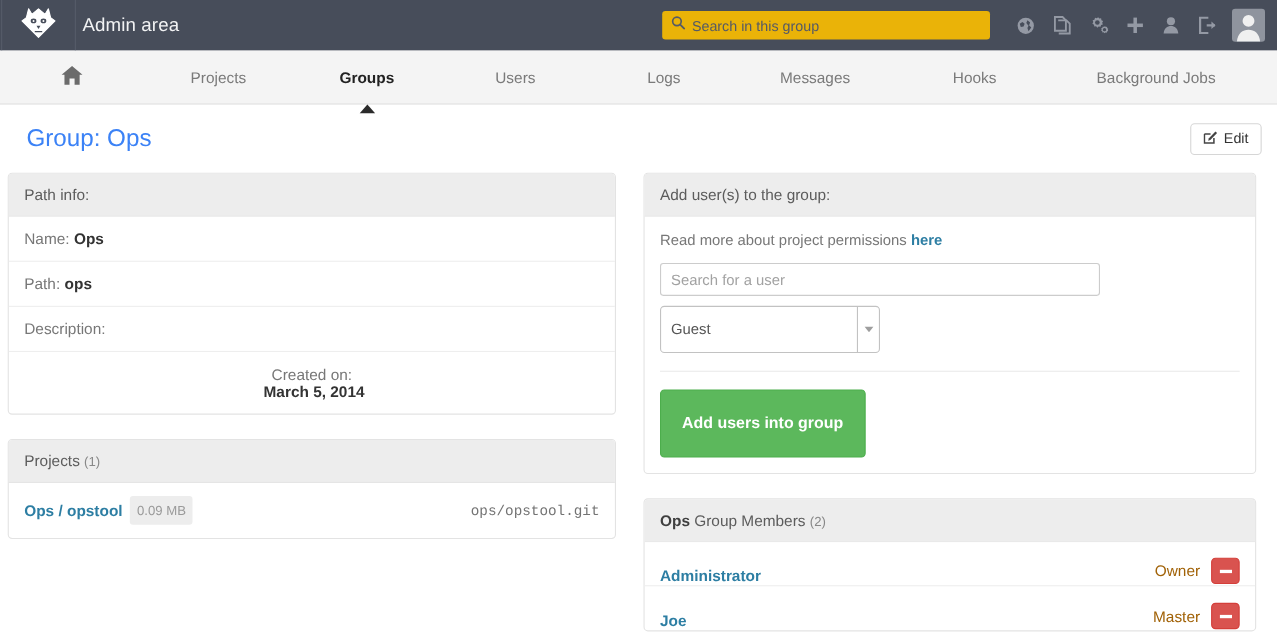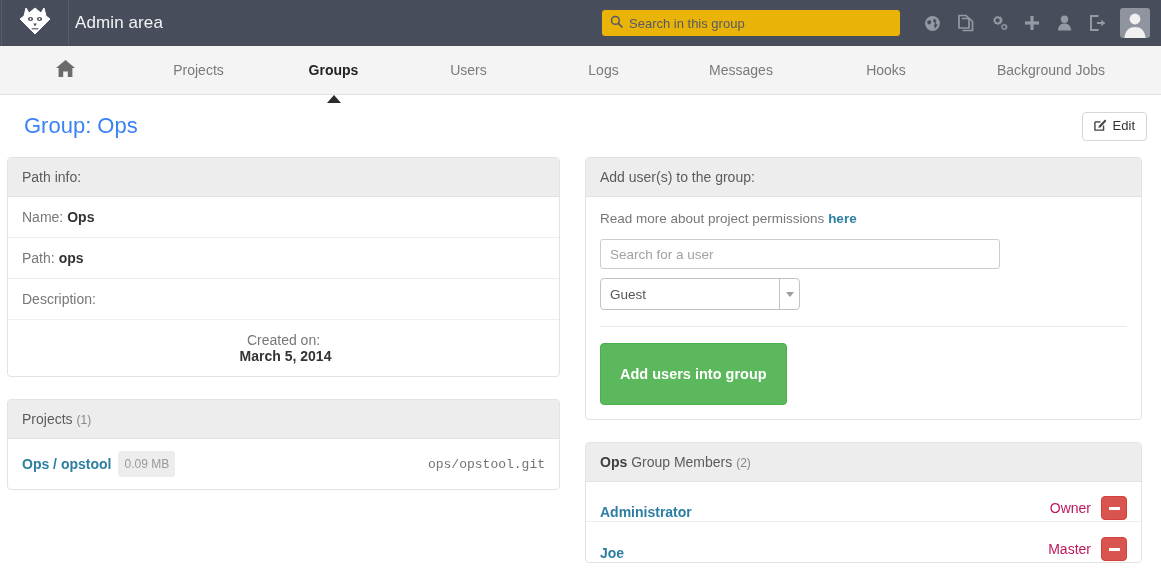--- a/index.html
+++ b/index.html
@@ -203,21 +203,21 @@
     padding: 0 9px;
     font-size: 13.5px;
     color: #555;
     font-family: "Liberation Sans", sans-serif;
     outline: none;
     display: block;
   }
   .text-input::placeholder { color: #a2a2a2; opacity: 1; }
   .select-wrap {
     margin-top: 9px;
-    width: 200px; height: 32px;
+    width: 200px; height: 43px;
     border: 1px solid #c2c2c2;
     border-radius: 4px;
     display: flex; align-items: stretch;
     background: #fff;
     overflow: hidden;
     cursor: pointer;
   }
   .select-value {
     flex: 1;
     display: flex; align-items: center;
@@ -265,21 +265,21 @@
   .member-name {
     color: #2d7ea3;
     font-weight: bold;
     text-decoration: none;
     cursor: pointer;
   }
   .member-right {
     margin-left: auto;
     display: flex; align-items: center; gap: 10px;
   }
-  .member-access { color: #be185d; font-size: 14px; }
+  .member-access { color: #a16207; font-size: 14px; }
   .btn-remove {
     width: 26px; height: 24px;
     background: #d9534f;
     border: 1px solid #d43f3a;
     border-radius: 4px;
     display: flex; align-items: center; justify-content: center;
     cursor: pointer;
   }
   .btn-remove .dash {
     width: 11px; height: 3px;

